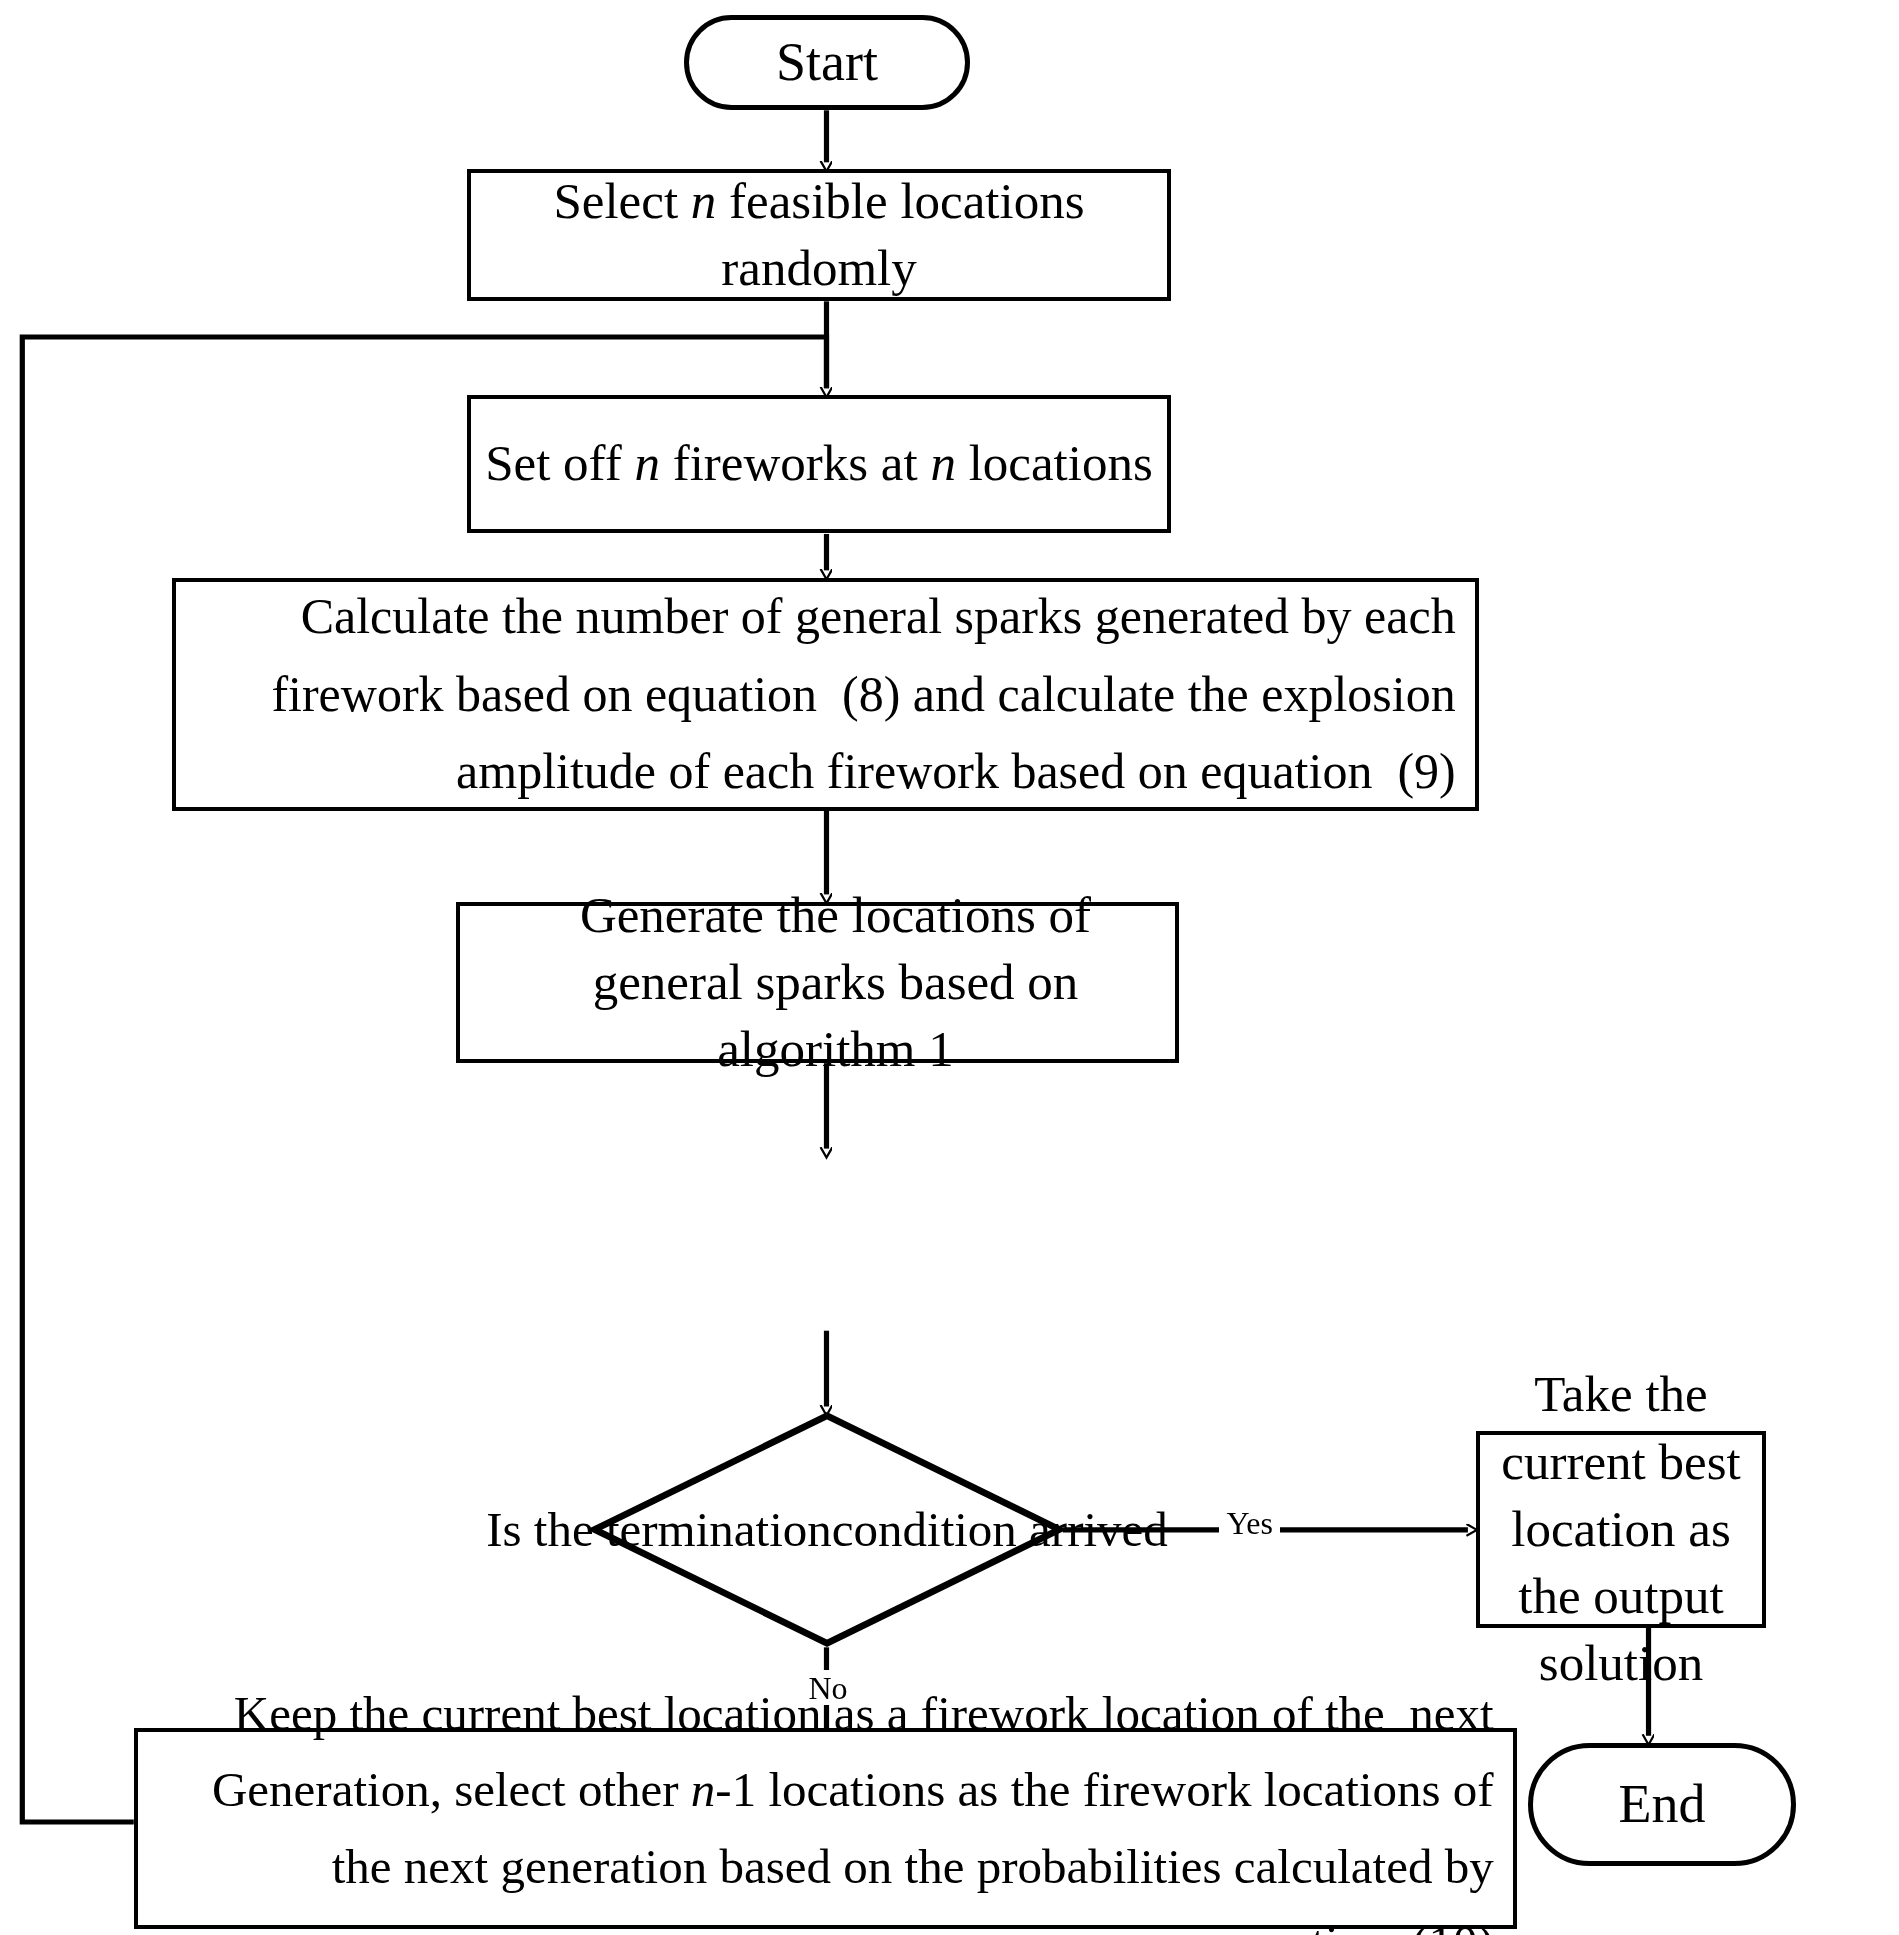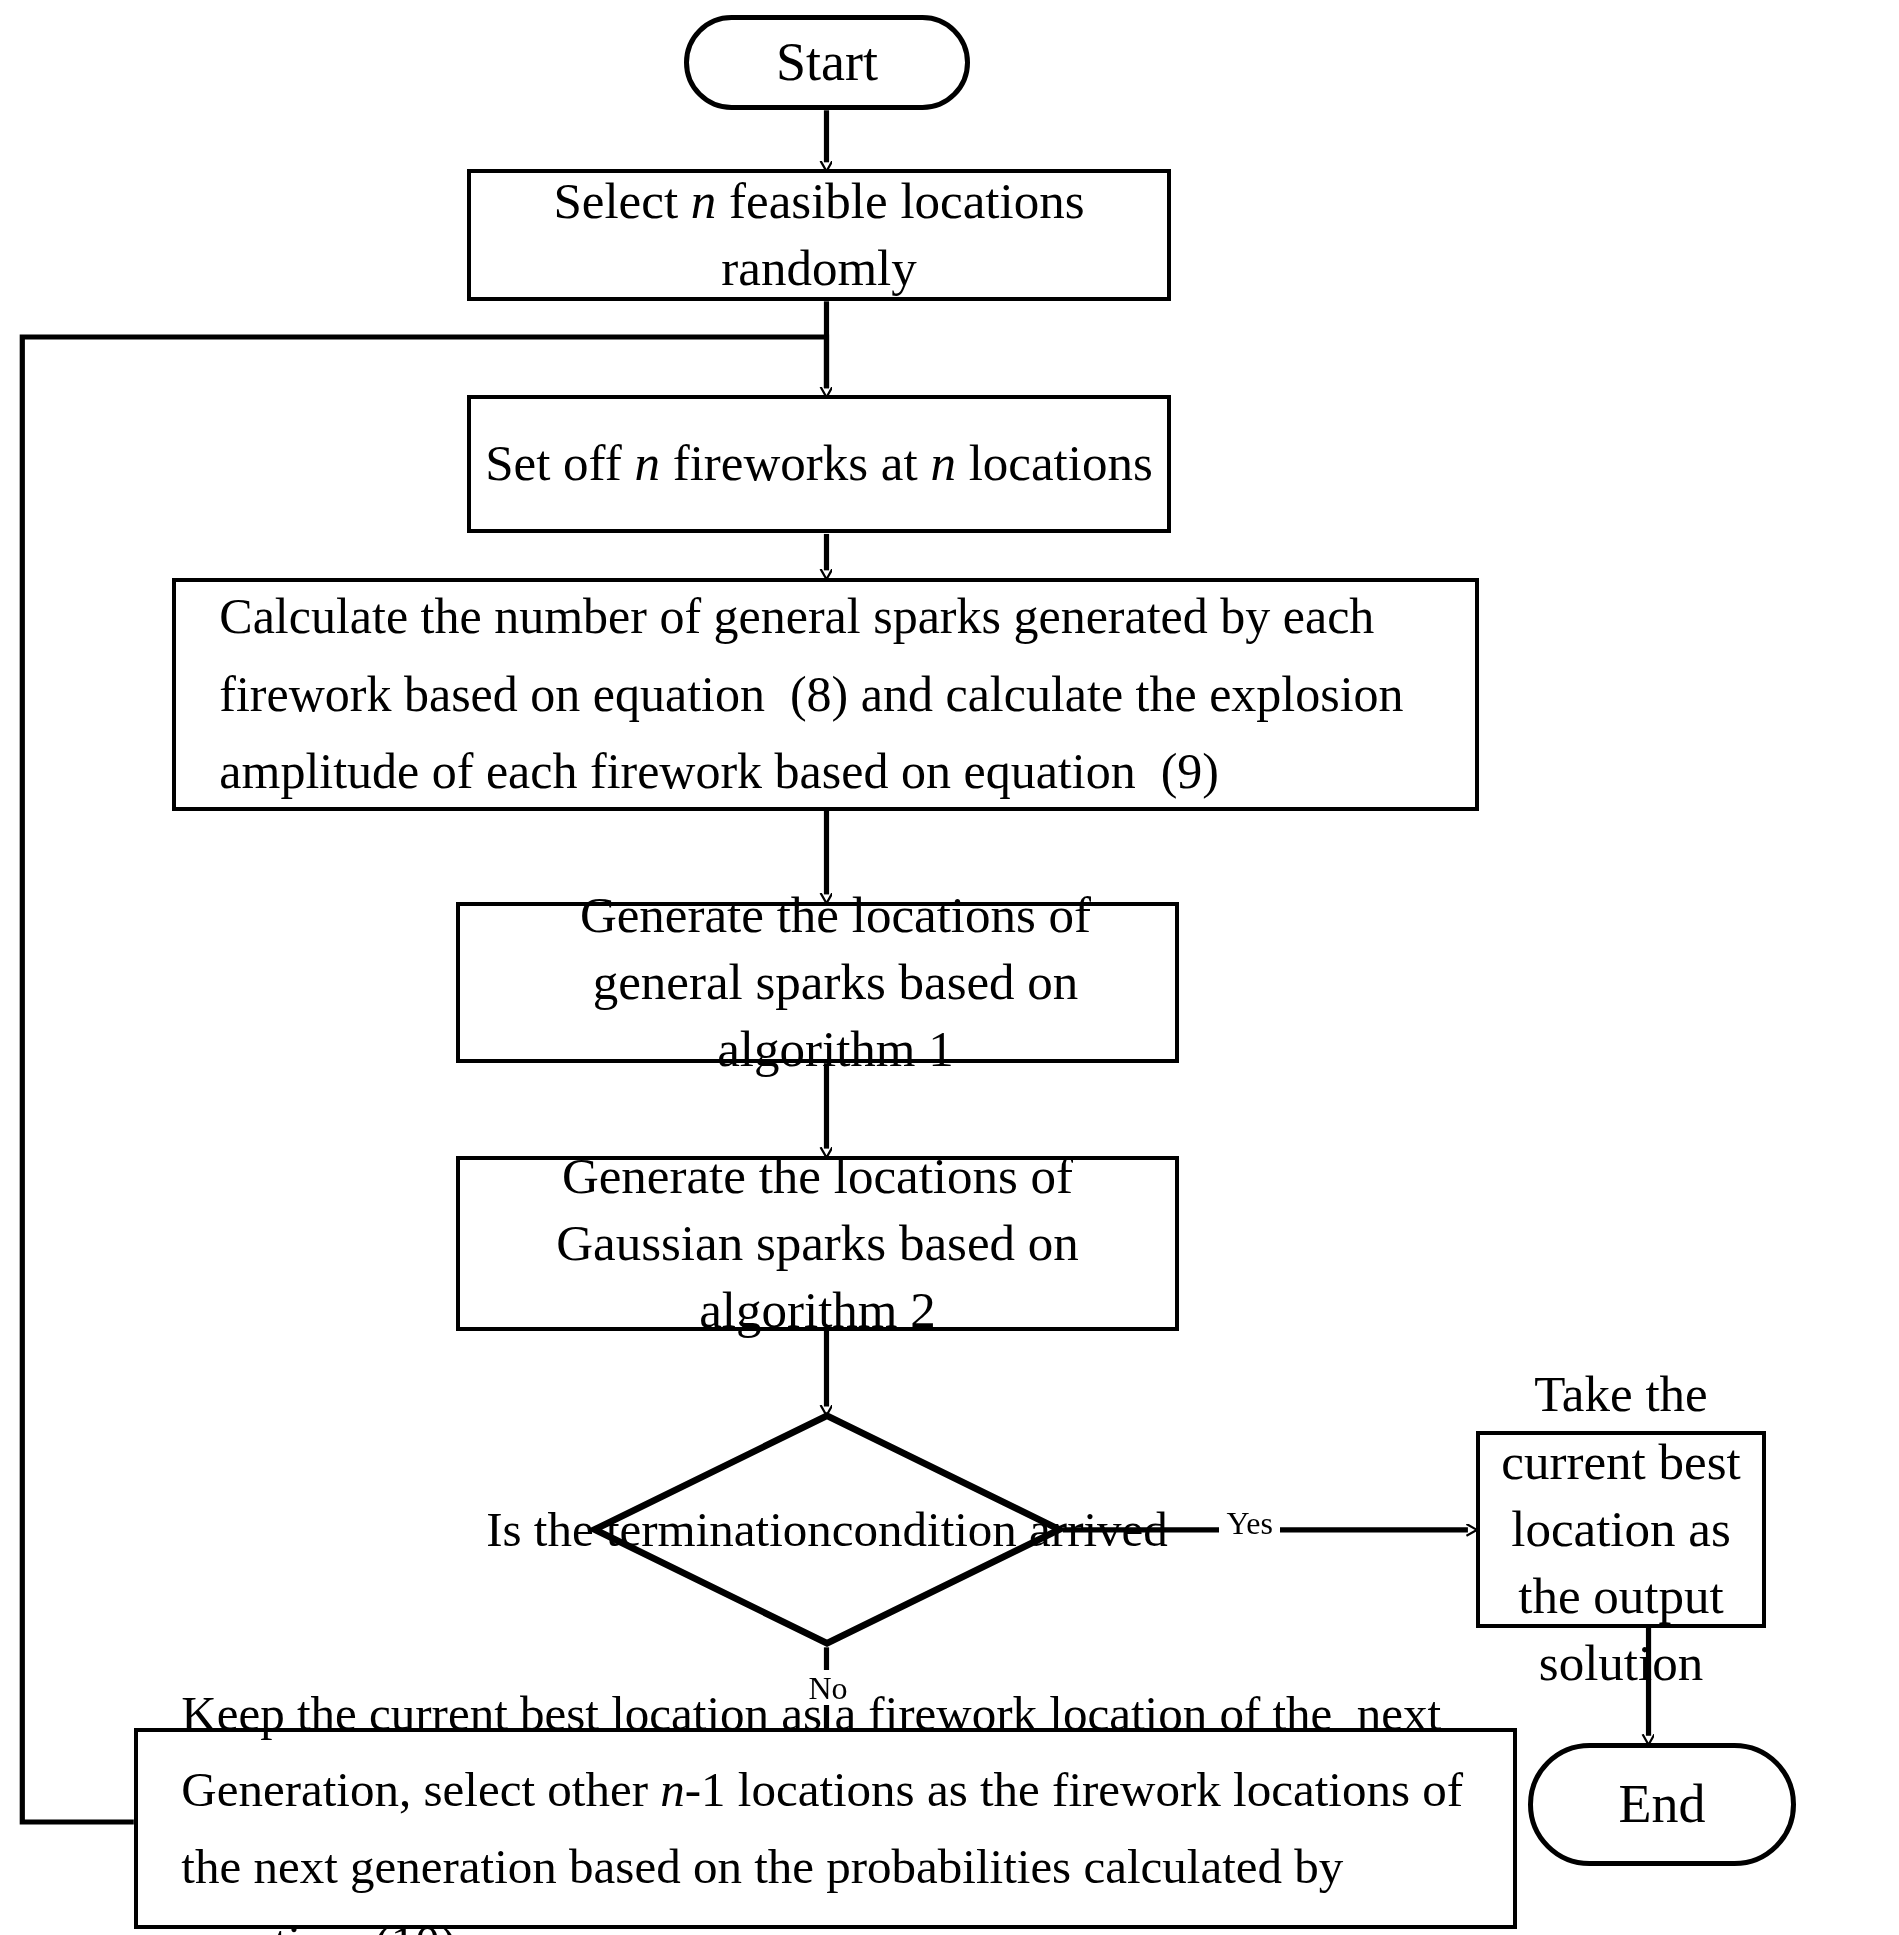--- a/index.html
+++ b/index.html
@@ -32,21 +32,21 @@
     border-radius:743px;
     border-width:5.2px;
   }
   .process{ border-width:4.5px; }
   .node .txt{
     display:block;
     width:100%;
     padding:0 10.4px;
     box-sizing:border-box;
   }
-  .node.lefttext .txt{ text-align:left; padding:0 19.3px;margin-left:24px; }
+  .node.lefttext .txt{ text-align:right; padding:0 19.3px; }
   .fs-start{ font-size:54px; line-height:1.1; }
   .fs-box{ font-size:51px; line-height:1.32; }
   .fs-bigbox{ font-size:50px; line-height:1.55; }
   .fs-bottom{ font-size:49px; line-height:1.56; }
   .diamond-wrap{
     position:absolute;
     z-index:3;
     display:flex;
     align-items:center;
     justify-content:center;
@@ -115,23 +115,20 @@
   </div>
 
   <div class="node process fs-bigbox lefttext" style="left:172px; top:578px; width:1307px; height:233px;">
     <span class="txt">Calculate the number of general sparks generated by each firework based on equation&nbsp;&nbsp;(8) and calculate the explosion amplitude of each firework based on equation&nbsp;&nbsp;(9)</span>
   </div>
 
   <div class="node process fs-box" style="left:456px; top:902px; width:723px; height:161px;padding-left:36px;">
     <span class="txt">Generate the locations of general sparks based on algorithm 1</span>
   </div>
 
-  <div class="node process fs-box" style="left:456px; top:1156px; width:723px; height:175px;">
-    <span class="txt">Generate the locations of Gaussian sparks based on algorithm 2</span>
-  </div>
 
   <svg style="position:absolute;left:591px;top:1412px;width:472px;height:235px;z-index:2;" viewBox="0 0 635 316">
     <polygon points="317.5,5 630,158 317.5,311 5,158" fill="#ffffff" stroke="#000000" stroke-width="9"></polygon>
   </svg>
   <div class="diamond-wrap" style="left:591px; top:1412px; width:472px; height:235px; flex-direction:row;">
     <span class="diamond-label">Is the termination</span>
     <span class="diamond-label">condition arrived</span>
   </div>
 
   <div class="edge-label" style="left:1219px; top:1505px;">Yes</div>

